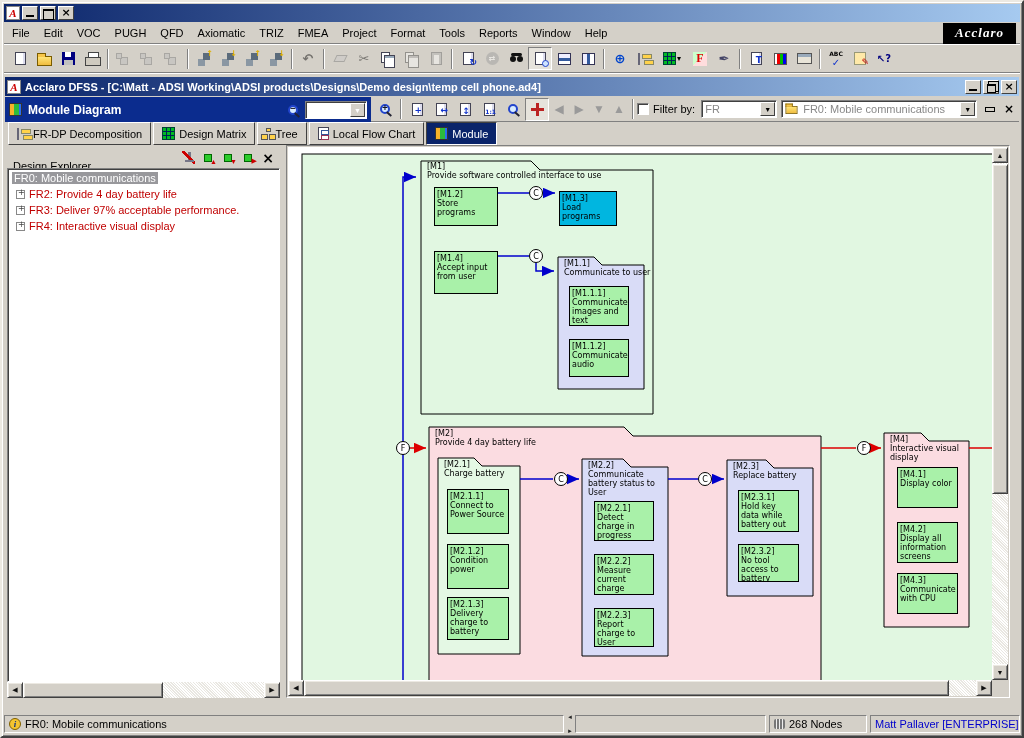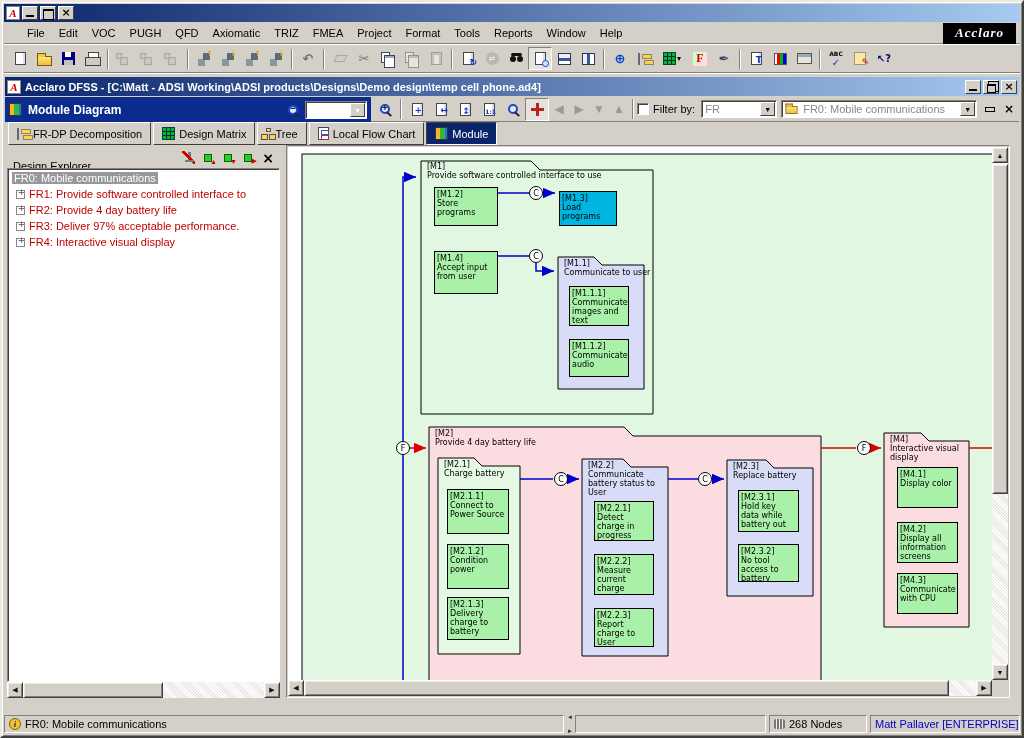--- a/index.html
+++ b/index.html
@@ -10,21 +10,21 @@
   .titlebar { position:absolute; left:4px; right:4px; top:4px; height:18px; background:linear-gradient(90deg,#0a246a,#a6caf0); display:flex; align-items:center; padding:0 2px; }
   .titlebar .ttext { color:#fff; font-weight:bold; font-size:11px; margin-left:4px; flex:1; white-space:nowrap; overflow:hidden; }
   .appicon { width:14px; height:14px; background:#fff; border:1px solid #888; color:#c00; font:bold italic 11px "Liberation Serif",serif; text-align:center; line-height:12px; }
   .winbtn { width:16px; height:14px; margin-left:2px; background:#d4d0c8; border:1px solid; border-color:#fff #404040 #404040 #fff; font:bold 9px "DejaVu Sans",sans-serif; line-height:11px; text-align:center; color:#000; }
   .winbtn.mini::after { content:""; display:block; width:8px; height:2px; background:#000; margin:8px auto 0; }
   .winbtn.maxi::after { content:""; display:block; width:9px; height:8px; border:1px solid #000; border-top:2px solid #000; margin:2px auto 0; }
   .winbtn.rest::after { content:""; display:block; width:7px; height:6px; border:1px solid #000; border-top:2px solid #000; margin:3px auto 0; box-shadow:2px -2px 0 -0px #d4d0c8, 2px -2px 0 1px #000; }
   .winbtn.clos { font-size:11px; line-height:12px; }
 
   
-  .menubar { position:absolute; left:4px; right:4px; top:23px; height:21px; display:flex; align-items:center; border-bottom:1px solid #808080; box-shadow:0 1px 0 #fff; padding-left:16px; }
+  .menubar { position:absolute; left:4px; right:4px; top:23px; height:21px; display:flex; align-items:center; border-bottom:1px solid #808080; box-shadow:0 1px 0 #fff; padding-left:1px; }
   .menuitems { display:flex; align-items:center; flex:1; }
   .mitem { padding:3px 7px; }
   .brand-logo { background:#000; color:#fff; font:bold italic 13px "Liberation Serif",serif; padding:2px 12px 3px; margin-right:4px; letter-spacing:1px; }
 
   
   .toolbar { position:absolute; left:4px; right:4px; top:45px; height:28px; display:flex; align-items:center; border-bottom:1px solid #808080; box-shadow:0 1px 0 #fff; padding-left:4px; }
   .tsep { width:2px; height:20px; margin:0 3px; border-left:1px solid #808080; border-right:1px solid #fff; }
   .tb { position:relative; width:24px; height:23px; background:transparent; border:1px solid transparent; display:flex; align-items:center; justify-content:center; flex:0 0 auto; }
   .tb.pressed { border-color:#808080 #fff #fff #808080; background:#e6e3dc; }
   .tb.dis { opacity:.45; filter:grayscale(1); }
@@ -426,24 +426,20 @@
         <span class="s-gt">
           <span class="ra">▶</span>
         </span>
       </span>
     <span class="exp-icon" style="font:bold 14px 'DejaVu Sans',sans-serif">×</span>
   </div>
   <div class="exp-body">
     <div class="troot">FR0: Mobile communications</div>
     <div>
 
-    <div class="trow">
-        <span class="expbox"></span>
-        <span class="tlabel">FR1: Provide software controlled interface to</span>
-      </div>
         <div class="trow">
         <span class="expbox"></span>
         <span class="tlabel">FR2: Provide 4 day battery life</span>
       </div>
         <div class="trow">
         <span class="expbox"></span>
         <span class="tlabel">FR3: Deliver 97% acceptable performance.</span>
       </div>
         <div class="trow">
         <span class="expbox"></span>

